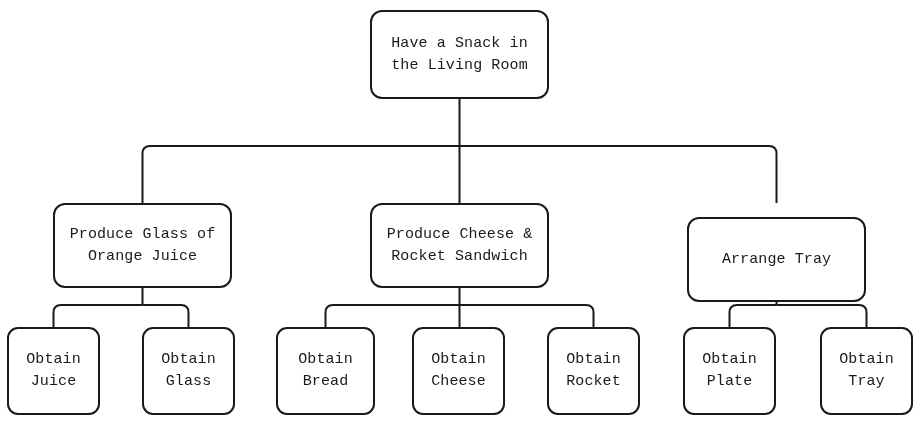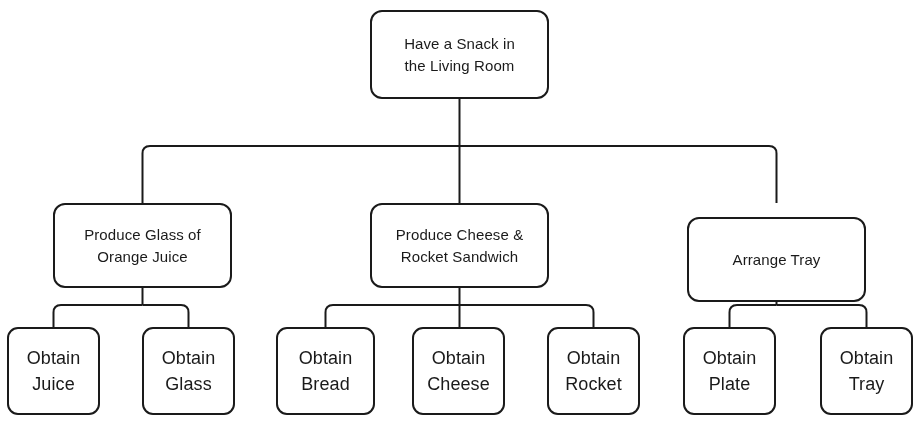--- a/index.html
+++ b/index.html
@@ -6,21 +6,21 @@
     margin: 0;
     padding: 0;
     background: #ffffff;
   }
   #diagram-root {
     position: relative;
     width: 920px;
     height: 425px;
     background: #ffffff;
     overflow: hidden;
-    font-family: Liberation Sans, sans-serif;
+    font-family: Liberation Mono, monospace;
   }
   #edge-layer {
     position: absolute;
     left: 0;
     top: 0;
     width: 920px;
     height: 425px;
   }
   .node {
     position: absolute;
@@ -39,21 +39,21 @@
     line-height: 1.45;
     color: #1a1a1a;
     letter-spacing: 0.1px;
     padding: 0 6px;
     white-space: pre-line;
   }
   .node.leaf {
     border-radius: 11px;
   }
   .node.leaf .node-label {
-    font-size: 18px;
+    font-size: 15px;
   }
 </style>
 </head>
 <body>
 
 <div id="diagram-root">
 
   <svg id="edge-layer" viewBox="0 0 920 425" xmlns="http://www.w3.org/2000/svg">
     <g fill="none" stroke="#1a1a1a" stroke-width="2" stroke-linecap="butt" stroke-linejoin="round">
 

